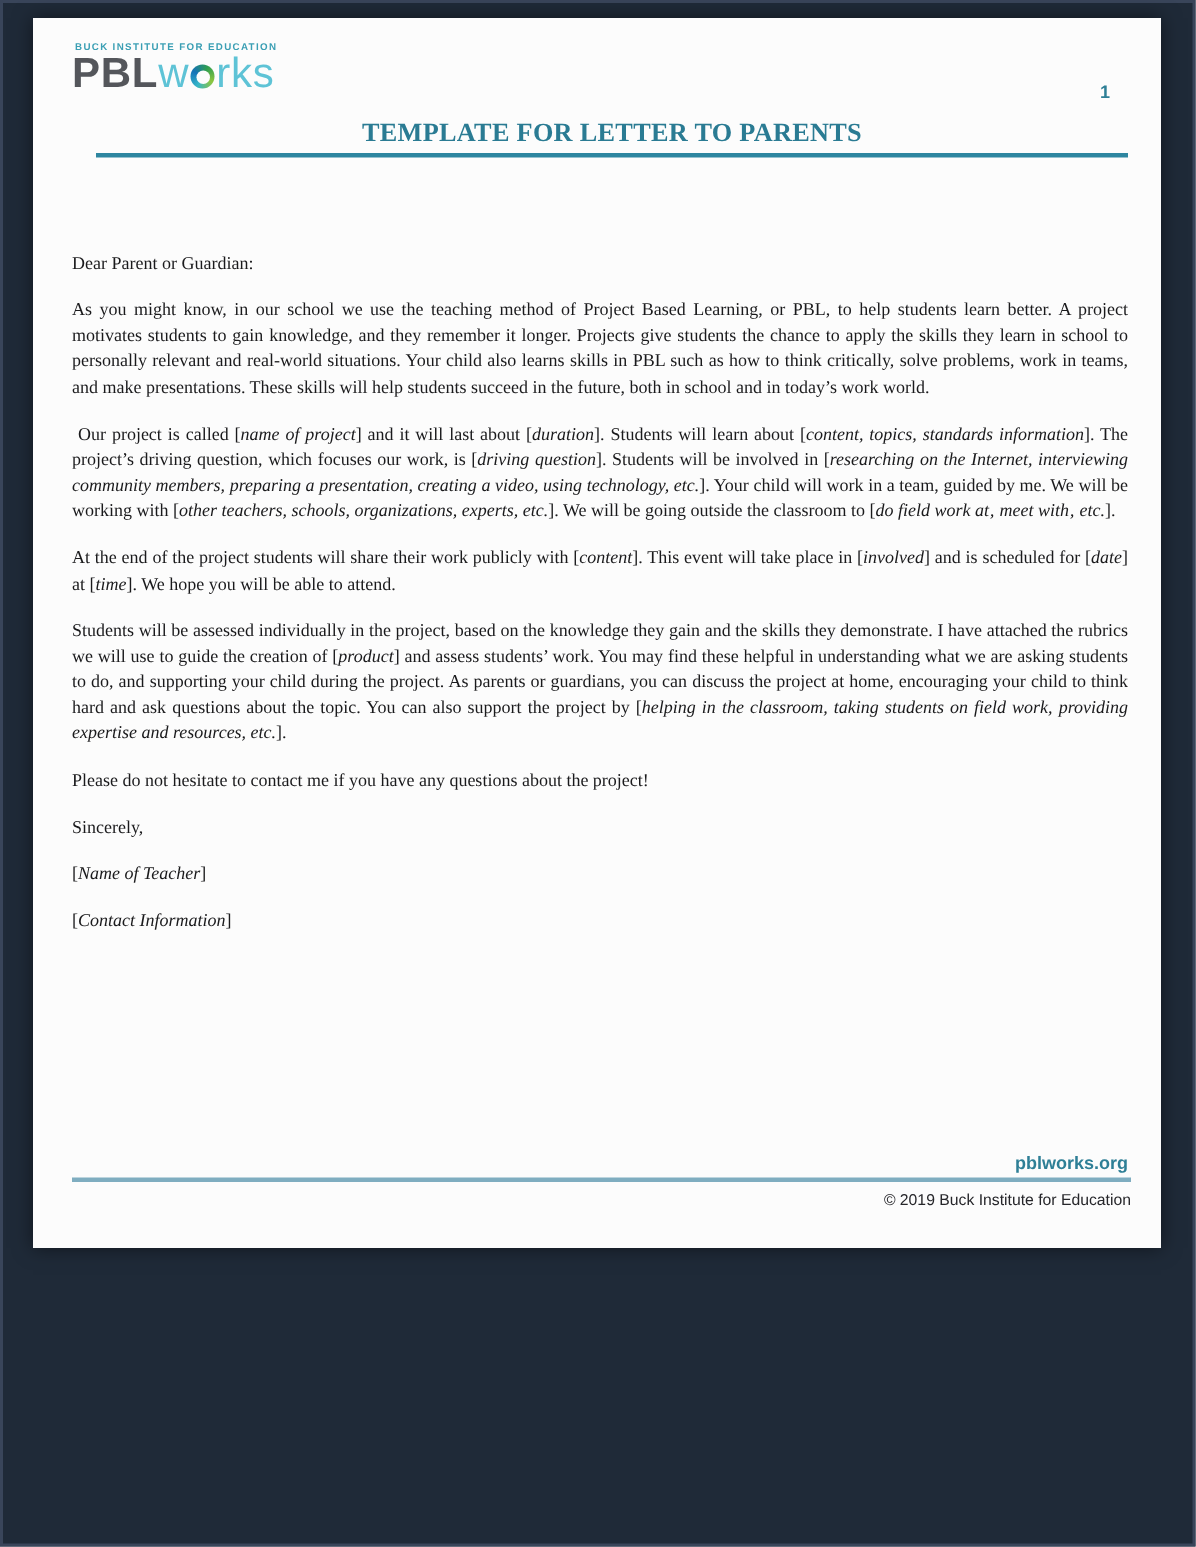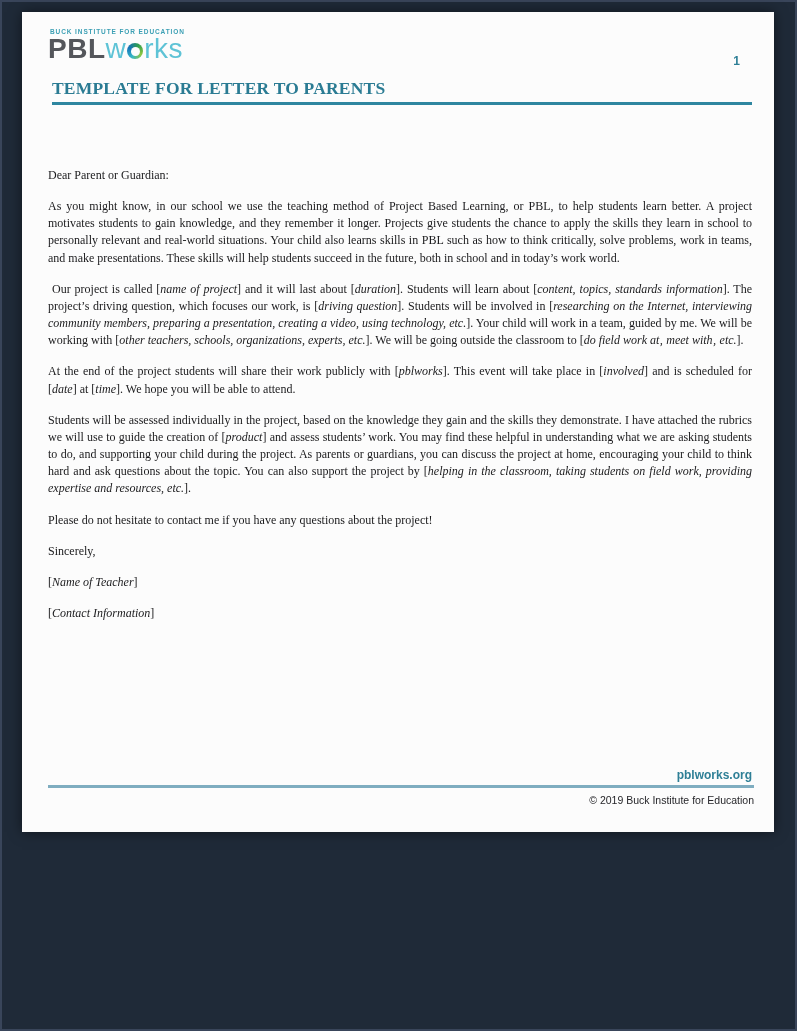--- a/index.html
+++ b/index.html
@@ -56,23 +56,24 @@
     font-family: "Liberation Sans", sans-serif;
     font-weight: 700; font-size: 12px;
     color: #2e7f96;
   }
   
   .doc-title {
     font-family: "Liberation Serif", serif;
     font-size: 17.5px; font-weight: 700;
     color: #2a7b93;
     letter-spacing: 0.2px;
-    margin: 15px 0 0 4px;
+    margin: 15px 0 0 16px;
     padding-bottom: 3px;
     border-bottom: 3px solid #2e86a0;
+    text-align: center;
   }
   
   .letter {
     margin-top: 62px;
     font-size: 12px;
     line-height: 1.43;
     color: #1a1a1c;
   }
   .letter p { margin: 0 0 14px 0; text-align: justify; }
   .letter p.indent { text-indent: 4px; }
@@ -108,21 +109,21 @@
     </div>
     <div class="page-number">1</div>
   </div>
 
   <h1 class="doc-title">TEMPLATE FOR LETTER TO PARENTS</h1>
 
   <div class="letter">
       <p><span>Dear Parent or Guardian:</span></p>
       <p><span>As you might know, in our school we use the teaching method of Project Based Learning, or PBL, to help students learn better. A project motivates students to gain knowledge, and they remember it longer. Projects give students the chance to apply the skills they learn in school to personally relevant and real-world situations. Your child also learns skills in PBL such as how to think critically, solve problems, work in teams, and make presentations. These skills will help students succeed in the future, both in school and in today’s work world.</span></p>
       <p class="indent"><span>Our project is called [</span><i>name of project</i><span>] and it will last about [</span><i>duration</i><span>]. Students will learn about [</span><i>content, topics, standards information</i><span>]. The project’s driving question, which focuses our work, is [</span><i>driving question</i><span>]. Students will be involved in [</span><i>researching on the Internet, interviewing community members, preparing a presentation, creating a video, using technology, etc.</i><span>]. Your child will work in a team, guided by me. We will be working with [</span><i>other teachers, schools, organizations, experts, etc.</i><span>]. We will be going outside the classroom to [</span><i>do field work at‚ meet with‚ etc.</i><span>].</span></p>
-      <p><span>At the end of the project students will share their work publicly with [</span><i>pblworks</i><span>]. This event will take place in [</span><i>involved</i><span>] and is scheduled for [</span><i>date</i><span>] at [</span><i>time</i><span>]. We hope you will be able to attend.</span></p>
+      <p><span>At the end of the project students will share their work publicly with [</span><i>content</i><span>]. This event will take place in [</span><i>involved</i><span>] and is scheduled for [</span><i>date</i><span>] at [</span><i>time</i><span>]. We hope you will be able to attend.</span></p>
       <p><span>Students will be assessed individually in the project, based on the knowledge they gain and the skills they demonstrate. I have attached the rubrics we will use to guide the creation of [</span><i>product</i><span>] and assess students’ work. You may find these helpful in understanding what we are asking students to do, and supporting your child during the project. As parents or guardians, you can discuss the project at home, encouraging your child to think hard and ask questions about the topic. You can also support the project by [</span><i>helping in the classroom, taking students on field work, providing expertise and resources, etc.</i><span>].</span></p>
       <p><span>Please do not hesitate to contact me if you have any questions about the project!</span></p>
       <p><span>Sincerely,</span></p>
       <p><span>[</span><i>Name of Teacher</i><span>]</span></p>
       <p><span>[</span><i>Contact Information</i><span>]</span></p>
     </div>
 
   <div class="footer">
     <div class="footer-site">pblworks.org</div>
     <div class="footer-rule"></div>

